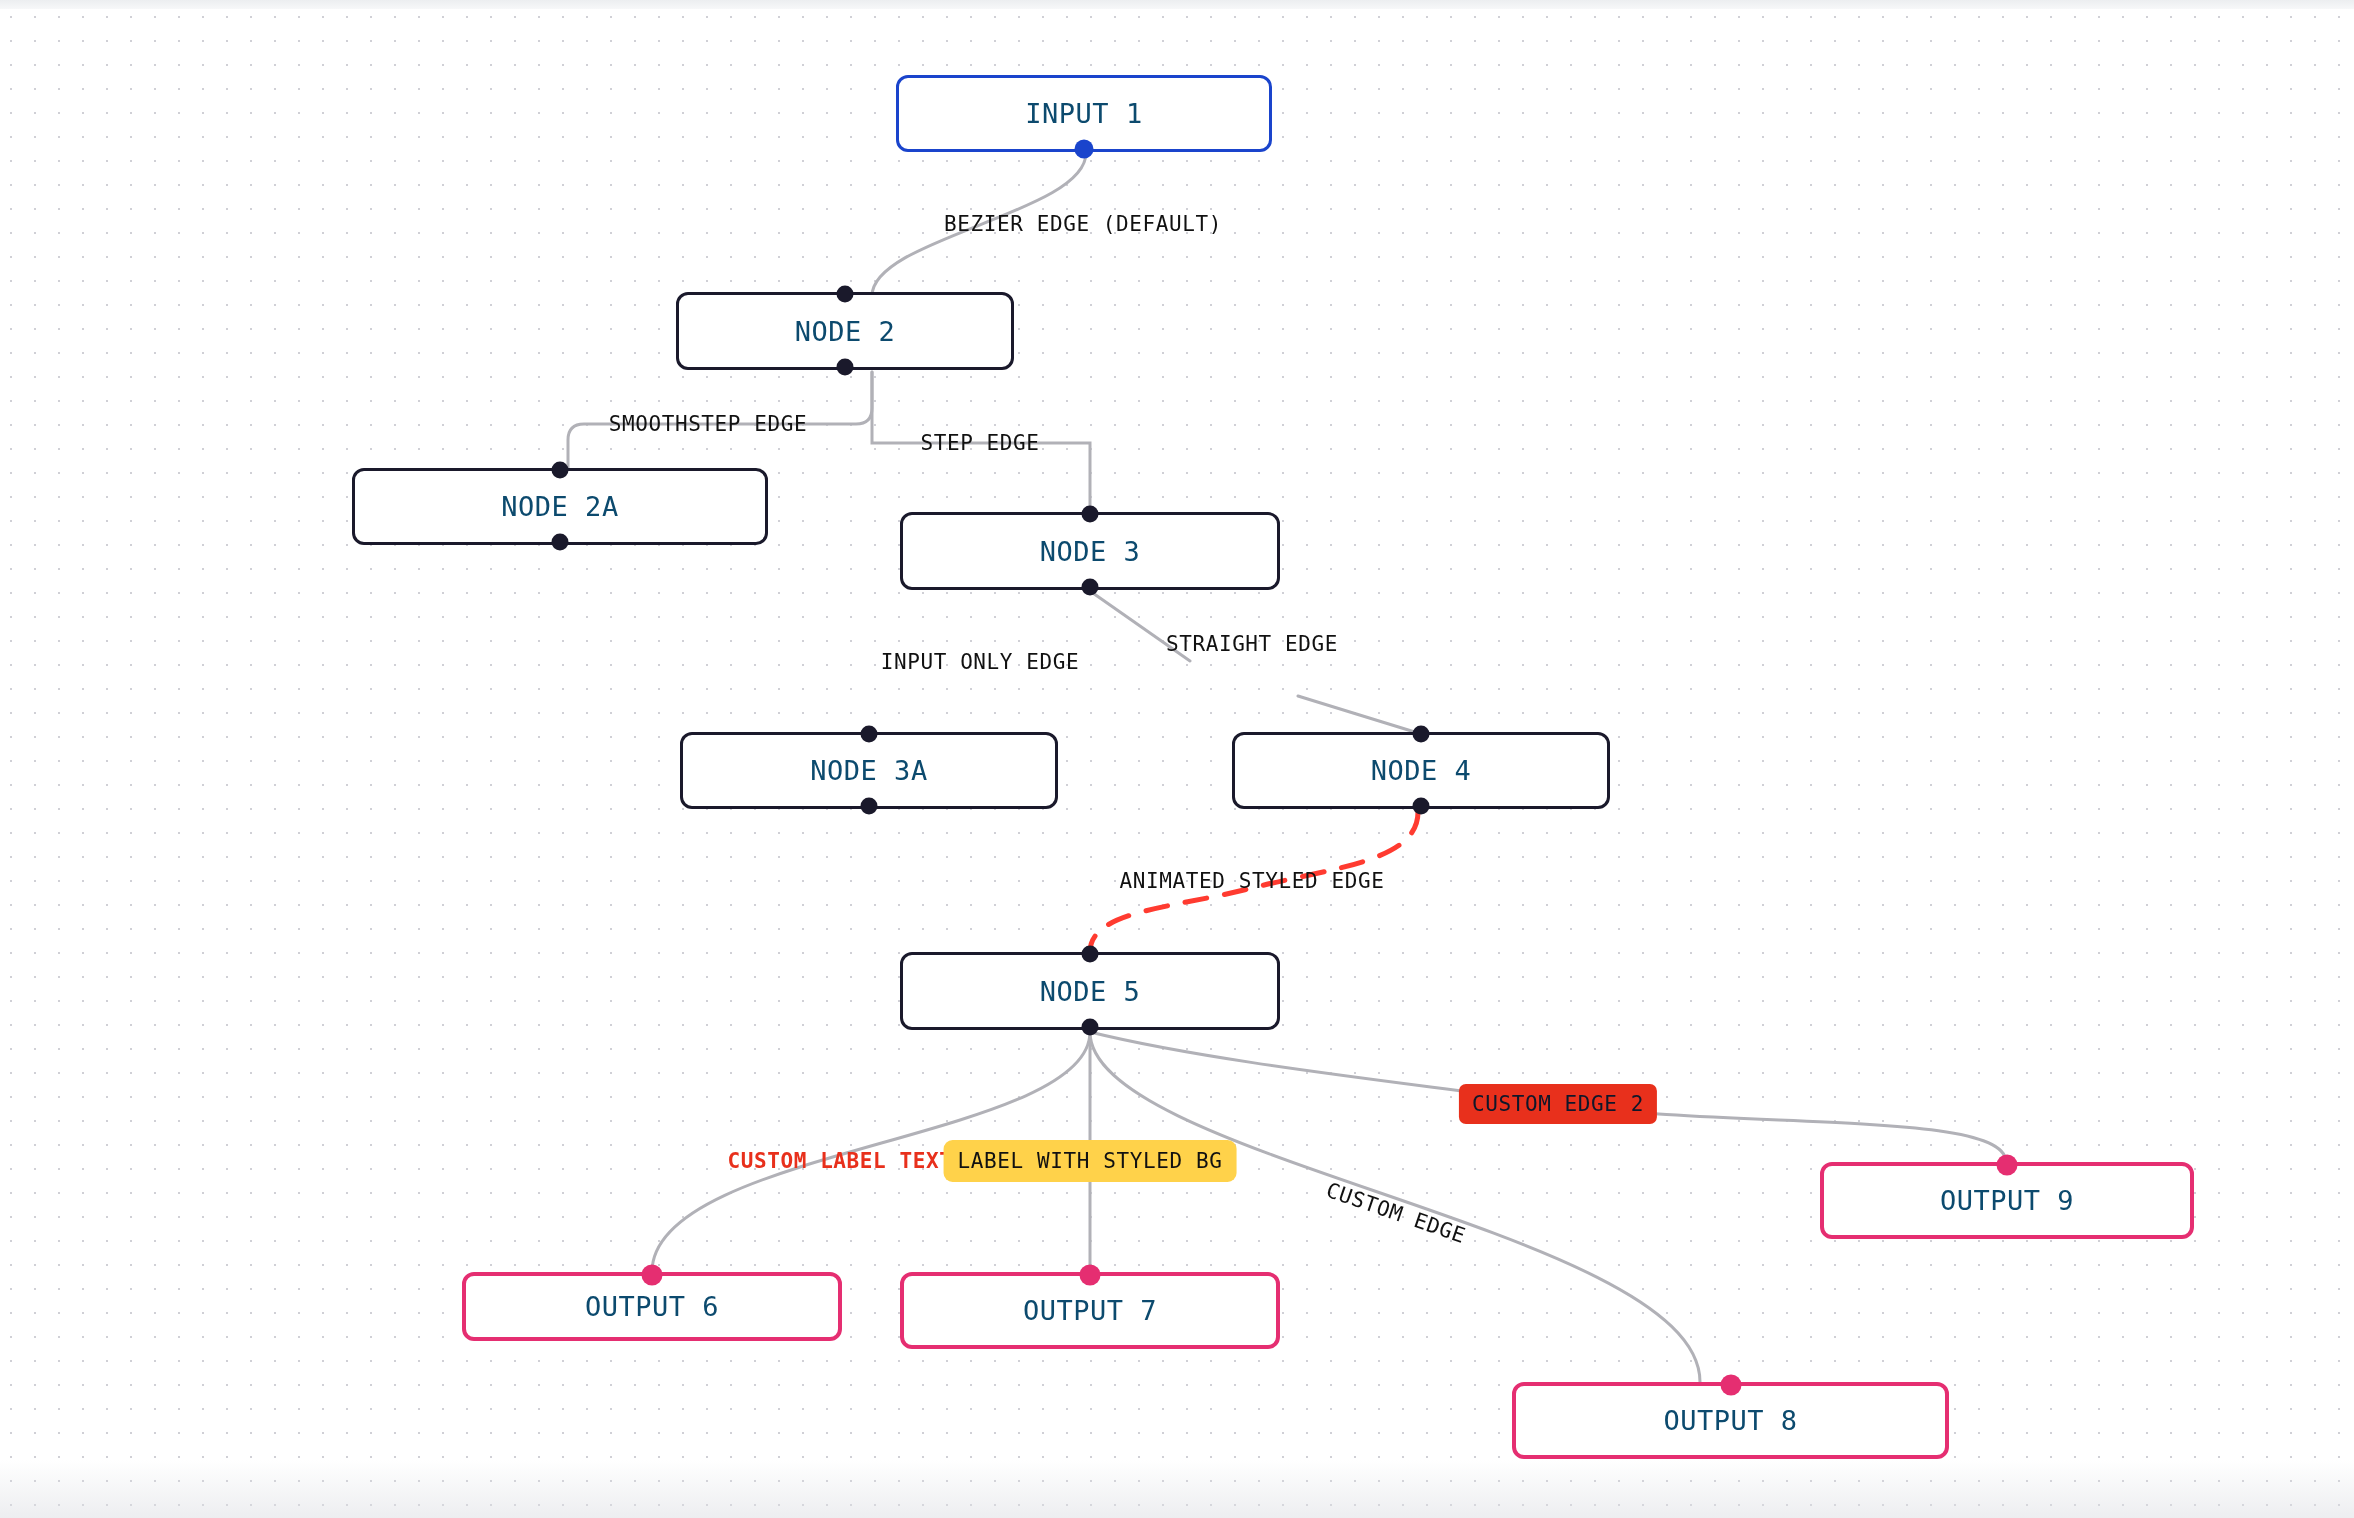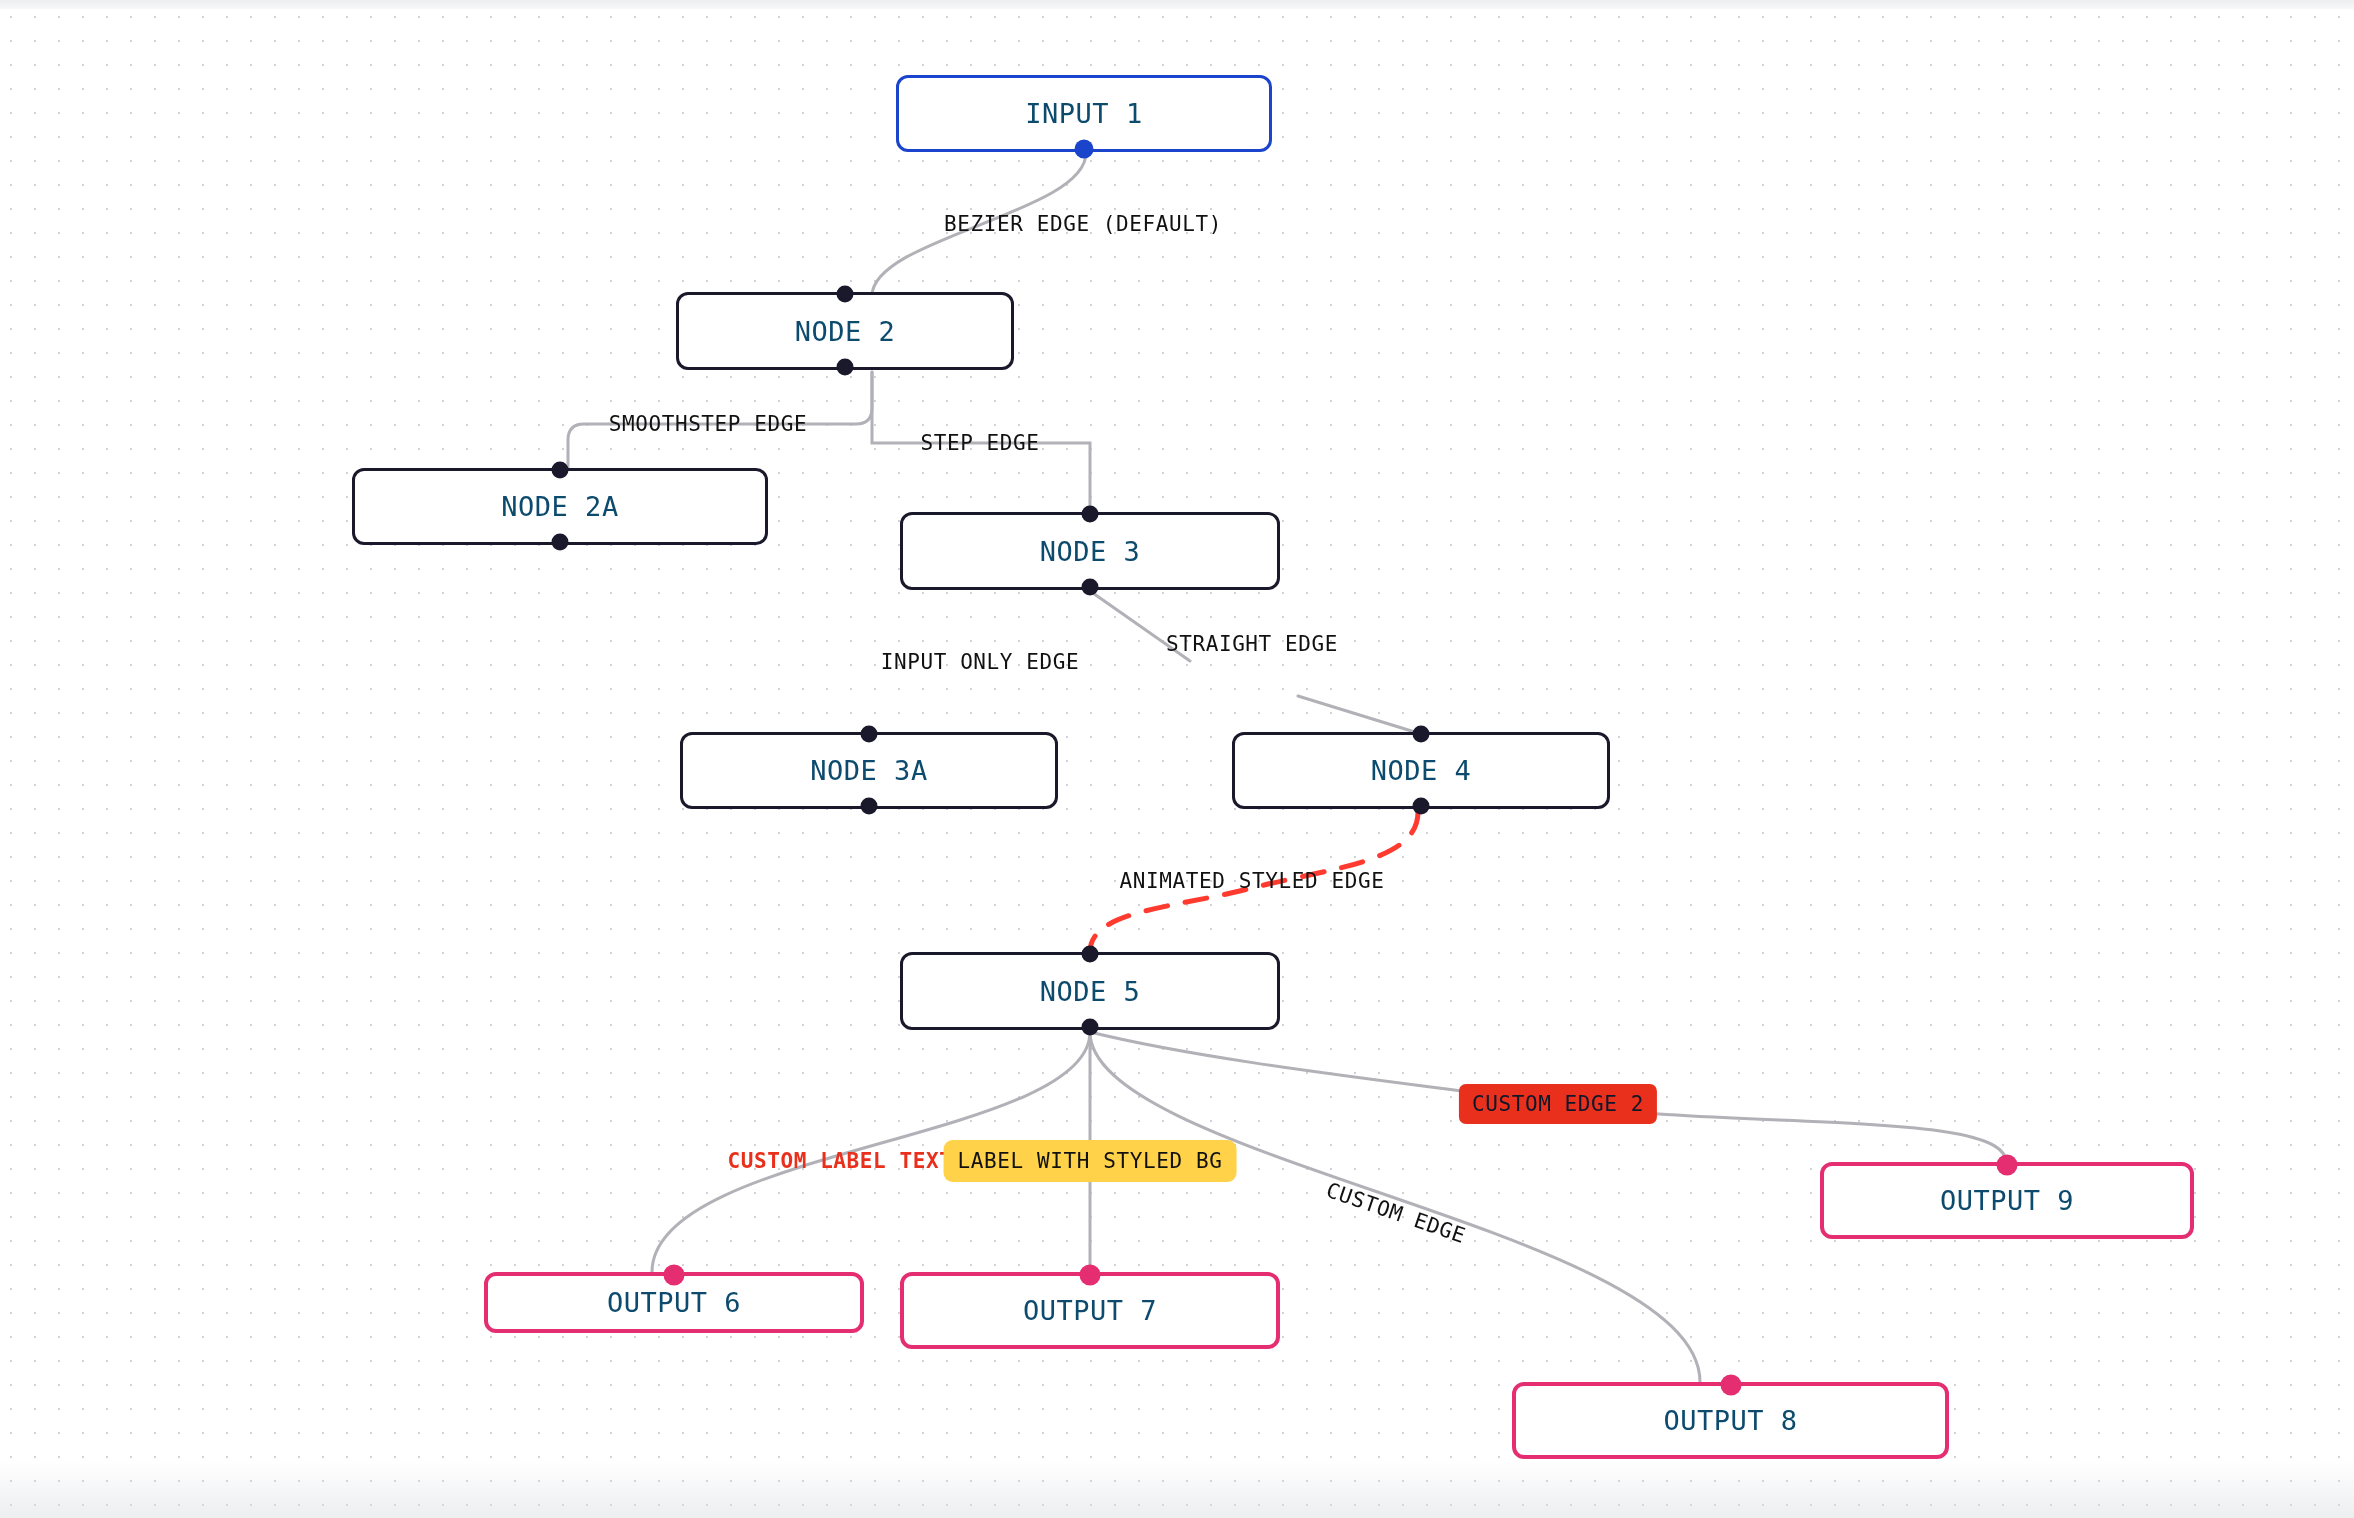--- a/index.html
+++ b/index.html
@@ -154,21 +154,21 @@
       <div class="rf-node default" style="left: 1232px; top: 732px; width: 378px; height: 77px;">
         <span class="rf-label">NODE 4</span>
         <div class="handle top"></div>
         <div class="handle bottom"></div>
       </div>
       <div class="rf-node default" style="left: 900px; top: 952px; width: 380px; height: 78px;">
         <span class="rf-label">NODE 5</span>
         <div class="handle top"></div>
         <div class="handle bottom"></div>
       </div>
-      <div class="rf-node output" style="left: 484px; top: 1272px; width: 380px; height: 61px;">
+      <div class="rf-node output" style="left: 462px; top: 1272px; width: 380px; height: 69px;">
         <span class="rf-label">OUTPUT 6</span>
         <div class="handle top pink"></div>
       </div>
       <div class="rf-node output" style="left: 900px; top: 1272px; width: 380px; height: 77px;">
         <span class="rf-label">OUTPUT 7</span>
         <div class="handle top pink"></div>
       </div>
       <div class="rf-node output" style="left: 1512px; top: 1382px; width: 437px; height: 77px;">
         <span class="rf-label">OUTPUT 8</span>
         <div class="handle top pink"></div>

